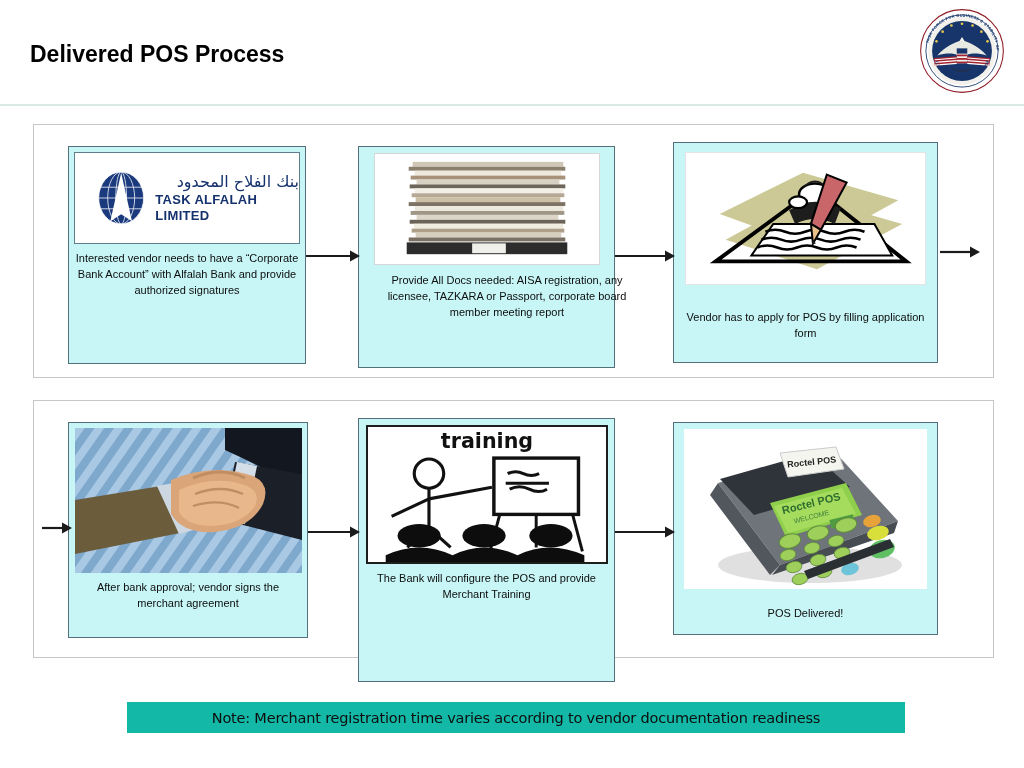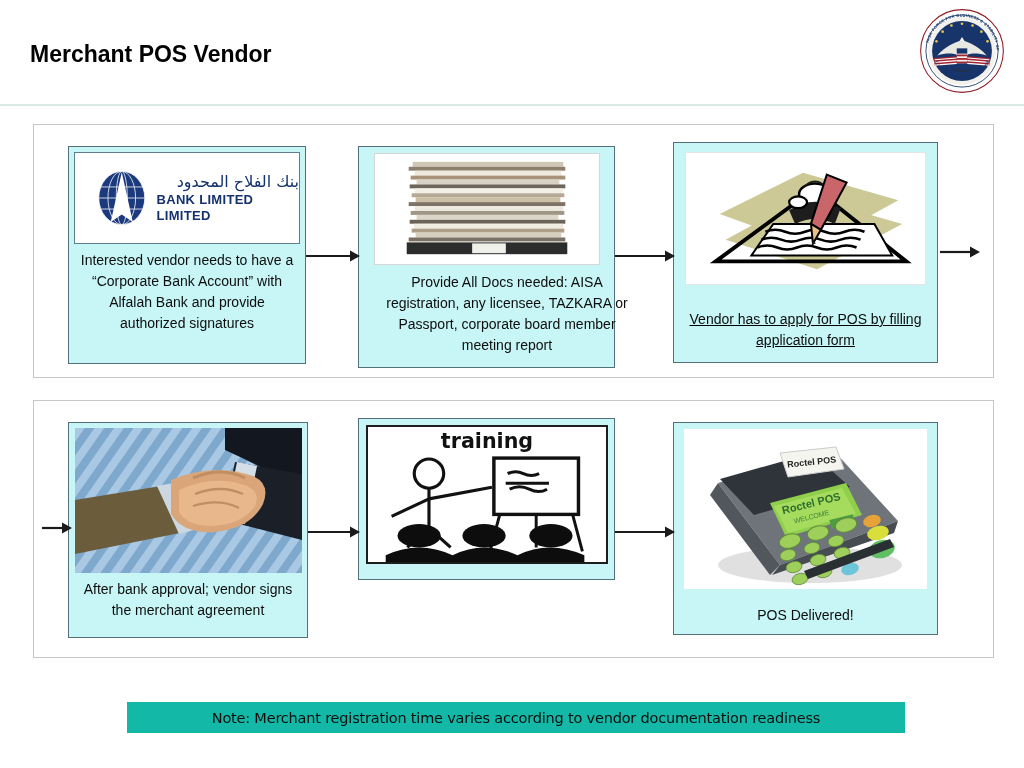--- a/index.html
+++ b/index.html
@@ -71,36 +71,36 @@
     align-items: center;
   }
   .step-img {
     background: #ffffff;
     box-sizing: border-box;
     position: relative;
     overflow: hidden;
     flex: none;
   }
   .step-caption {
-    font-size: 14px;
-    line-height: 21px;
+    font-size: 11px;
+    line-height: 16px;
     color: #0d0d0d;
     text-align: center;
     padding: 4px 6px 0 6px;
     box-sizing: border-box;
     width: 100%;
   }
 
   
   #box1 { left: 68px;  top: 146px; width: 238px; height: 218px; }
   #box2 { left: 358px; top: 146px; width: 257px; height: 222px; }
-  #box3 { left: 673px; top: 142px; width: 265px; height: 221px; text-decoration: underline; }
+  #box3 { left: 673px; top: 142px; width: 265px; height: 221px; }
   
   #box4 { left: 68px;  top: 422px; width: 240px; height: 216px; }
-  #box5 { left: 358px; top: 418px; width: 257px; height: 162px; }
+  #box5 { left: 358px; top: 418px; width: 257px; height: 264px; }
   #box6 { left: 673px; top: 422px; width: 265px; height: 213px; }
 
   #box1 .step-img { margin-top: 5px; width: 226px; height: 92px; border: 1px solid #5d7f8c; }
   #box2 .step-img { margin-top: 6px; width: 226px; height: 112px; border: 1px solid #d7d7d7; }
   #box3 .step-img { margin-top: 9px; width: 241px; height: 133px; border: 1px solid #e4e4e4; }
   #box4 .step-img { margin-top: 5px; width: 227px; height: 145px; }
   #box5 .step-img { margin-top: 6px; width: 242px; height: 139px; border: 2px solid #1d1d1d; }
   #box6 .step-img { margin-top: 6px; width: 243px; height: 160px; }
 
   #box1 .step-caption { padding-top: 6px; }
@@ -181,21 +181,21 @@
   
   .pos-art { width: 100%; height: 100%; background: #fff; }
 
   
   .form-art { width: 100%; height: 100%; background: #fff; }
 </style>
 </head>
 <body>
 
 <div id="header">
-  <div id="page-title">Merchant POS Vendor</div>
+  <div id="page-title">Delivered POS Process</div>
 
   <div id="seal">
     <svg viewBox="0 0 100 100" width="88" height="88">
       <circle cx="50" cy="50" r="48" fill="#ffffff"></circle>
       <circle cx="50" cy="50" r="47" fill="none" stroke="#8e1c24" stroke-width="1.2"></circle>
       <circle cx="50" cy="50" r="41" fill="none" stroke="#1b3a6b" stroke-width="1"></circle>
       <circle cx="50" cy="50" r="38.5" fill="#f2f1ec"></circle>
       <circle cx="50" cy="50" r="34" fill="#17356a"></circle>
 
       <g fill="#e8c84a">
@@ -255,21 +255,21 @@
           <ellipse cx="28" cy="32" rx="6" ry="29"></ellipse>
           <line x1="4" y1="20" x2="52" y2="20"></line>
           <line x1="3" y1="32" x2="53" y2="32"></line>
           <line x1="4" y1="44" x2="52" y2="44"></line>
         </g>
         <path d="M28 4 L40 58 L28 50 L16 58 Z" fill="#ffffff"></path>
         <path d="M28 10 L35 54 L28 48 L21 54 Z" fill="#1b3a7e" opacity="0.0"></path>
       </svg>
       <div class="alfalah-text">
         <div class="alfalah-ar">بنك الفلاح المحدود</div>
-        <div class="alfalah-en">BANK LIMITED LIMITED</div>
+        <div class="alfalah-en">TASK ALFALAH LIMITED</div>
       </div>
     </div>
   </div>
   <div class="step-caption">Interested vendor needs to have a “Corporate Bank Account” with Alfalah Bank and provide authorized signatures</div>
 </div>
 
 <div id="box2" class="step-box">
   <div class="step-img">
     <svg class="docs-stack" viewBox="0 0 226 112" preserveAspectRatio="none">
       <rect width="226" height="112" fill="#ffffff"></rect>
@@ -411,20 +411,21 @@
       <line x1="62" y1="104" x2="84" y2="124" stroke="#111111" stroke-width="3.2"></line>
 
       <g fill="#0d0d0d">
         <ellipse cx="52" cy="112" rx="22" ry="12"></ellipse>
         <ellipse cx="118" cy="112" rx="22" ry="12"></ellipse>
         <ellipse cx="186" cy="112" rx="22" ry="12"></ellipse>
         <path d="M18 132 q34 -16 68 0 q32 -16 66 0 q32 -16 68 0 l0 8 L18 140 Z"></path>
       </g>
     </svg>
   </div>
+  <div class="step-caption">The Bank will configure the POS and provide Merchant Training</div>
 </div>
 
 <div id="box6" class="step-box">
   <div class="step-img">
     <svg class="pos-art" viewBox="0 0 243 160" preserveAspectRatio="none">
       <rect width="243" height="160" fill="#ffffff"></rect>
 
       <ellipse cx="126" cy="136" rx="92" ry="18" fill="#d3d3d3" opacity="0.7"></ellipse>
 
       <path d="M34 54 L150 22 L214 92 L96 136 Z" fill="#6e747a"></path>

